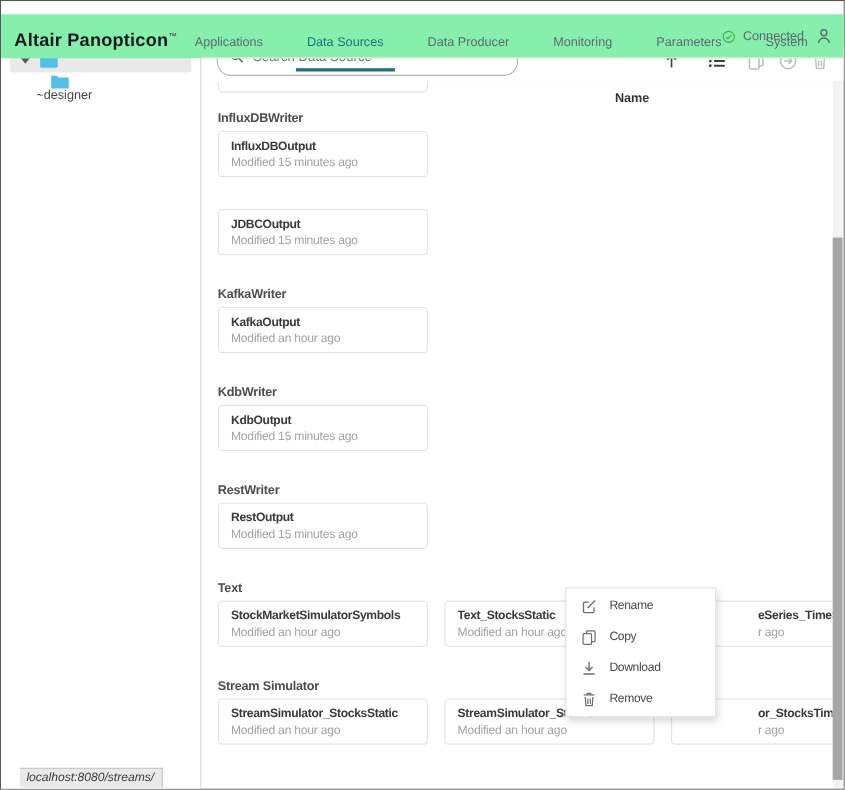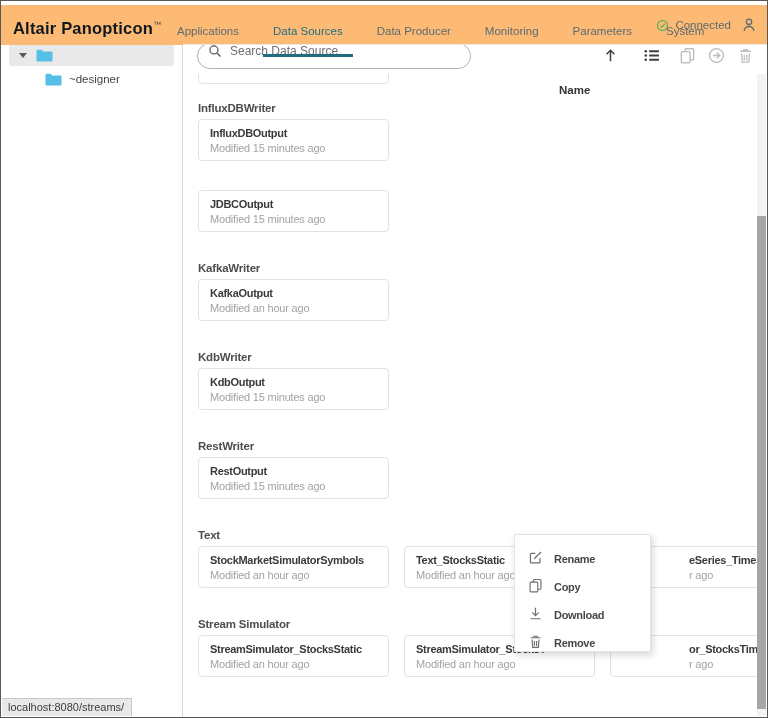--- a/index.html
+++ b/index.html
@@ -6,42 +6,42 @@
   html,body { width:768px; height:718px; }
   body {
     font-family: "Liberation Sans", "DejaVu Sans", sans-serif;
     background:#fff; position:relative; overflow:hidden;
   }
   #window {
     position:absolute; inset:0; border:1px solid #585858; background:#fff; overflow:hidden;
   }
 
   
-  #topbar { position:absolute; left:0; top:4px; right:0; height:40px; background:#fdba74; z-index:4;text-decoration:underline; }
+  #topbar { position:absolute; left:0; top:12px; right:0; height:40px; background:#86efac; z-index:4;text-decoration:underline; }
   #topbar-divider { position:absolute; left:182px; right:0; top:39px; height:1px; background:#e8e8e8; }
   #logo { position:absolute; left:12px; top:0; height:40px; line-height:40px;
           font-size:16.5px; font-weight:700; color:#10181f; letter-spacing:.2px; white-space:nowrap; }
   #logo sup { font-size:8px; font-weight:400; color:#444; vertical-align:super; }
-  #tabs { position:absolute; left:166px; top:0; height:52px; display:flex; align-items:stretch; gap:14px; }
+  #tabs { position:absolute; left:166px; top:0; height:52px; display:flex; align-items:stretch; gap:20px; }
   .tab { display:flex; align-items:center; padding:0 10px; font-size:11.5px; color:#5c6b73;
          cursor:pointer; border-bottom:3px solid transparent; padding-top:3px; white-space:nowrap; }
   .tab.active { color:#1d6f80; border-bottom-color:#1d6f80; }
   #conn { position:absolute; right:36px; top:0; height:40px; display:flex; align-items:center; gap:6px; }
   #conn .lbl { font-size:11.5px; color:#5d6a70; }
   #user-ic { position:absolute; right:10px; top:12px; width:16px; height:16px; color:#5d6a70; }
 
   
   #sidebar { position:absolute; left:0; top:40px; bottom:0; width:182px; background:#fff;
              border-right:1px solid #d8d8d8; z-index:2; }
   .tree-row { position:absolute; display:flex; align-items:center; height:22px; }
   #tree-root { left:8px; right:8px; top:3px; background:#e9e9e9; border-radius:3px; }
   #tree-root .caret { margin-left:10px; width:0; height:0; border-left:4px solid transparent;
                       border-right:4px solid transparent; border-top:5px solid #5a5a5a; }
   #tree-root .folder { margin-left:9px; }
-  #tree-child { left:44px; top:27px; }
+  #tree-child { left:32px; top:27px;flex-direction:column; }
   #tree-child .folder { margin-right:7px; }
   #tree-child .lbl { font-size:11.5px; color:#454545; }
   .folder { width:17px; height:13px; position:relative; }
 
   
   #toolbar { position:absolute; left:183px; top:40px; right:0; height:33px; background:#fff; z-index:3; }
   #searchbox { position:absolute; left:13px; top:2px; width:274px; height:26px;
                border:1px solid #b3b3b3; border-radius:13px; display:flex; align-items:flex-start; background:#fff; }
   #searchbox .sic { width:14px; height:14px; margin-left:10px; color:#555; flex:none; }
   #searchbox input { border:none; outline:none; background:transparent; margin-left:8px; width:220px;
@@ -66,33 +66,33 @@
              overflow:hidden; line-height:14px; }
   .card.clipped { padding-left:78px; }
   .group { margin-top:29px; }
   .group:first-of-type { margin-top:17px; }
   .group-label { font-size:11.5px; font-weight:700; color:#4d4d4d; height:14px; line-height:14px; letter-spacing:-.2px; }
   .card-row { display:flex; gap:15px; margin-top:4px; }
 
   
   #ctxmenu { position:absolute; left:513px; top:533px; width:137px; background:#fff;
              border:1px solid #e3e3e3; box-shadow:2px 3px 7px rgba(0,0,0,.16); z-index:8; padding:2px 0; }
-  .mi { height:28px; display:flex; align-items:flex-end; cursor:pointer;font-weight:bold; }
+  .mi { height:28px; display:flex; align-items:center; cursor:pointer; }
   .mi.highlighted { background:#ececec; }
   .mi .mic { width:15px; height:15px; margin-left:13px; color:#6f6f6f; flex:none; }
   .mi .ml { margin-left:11px; font-size:11px; letter-spacing:-.3px; color:#474747; white-space:nowrap; }
 
   
   #scrollbar { position:absolute; right:1px; top:73px; bottom:1px; width:9px; background:#f3f3f3; z-index:6; }
   #scroll-thumb { position:absolute; left:0; top:142px; width:9px; height:493px; background:#a6a6a6; }
 
   
-  #statusbar { position:absolute; left:1px; bottom:1px; height:18px; background:#e9e9e9;
+  #statusbar { position:absolute; left:17px; bottom:1px; height:18px; background:#e9e9e9;
                border:1px solid #c8c8c8; border-left:none; border-bottom:none;
-               padding:2px 7px 0 6px; font-size:11px; color:#3c3c3c; z-index:9; white-space:nowrap; }
+               padding:2px 7px 0 6px; font-size:11px; color:#3c3c3c; z-index:9; white-space:nowrap;font-style:italic; }
 
   svg { display:block; width:100%; height:100%; }
 </style>
 </head>
 <body>
 
 <div id="window">
 
   <header id="topbar">
     <div id="logo"><span>Altair Panopticon</span><sup>™</sup></div>

